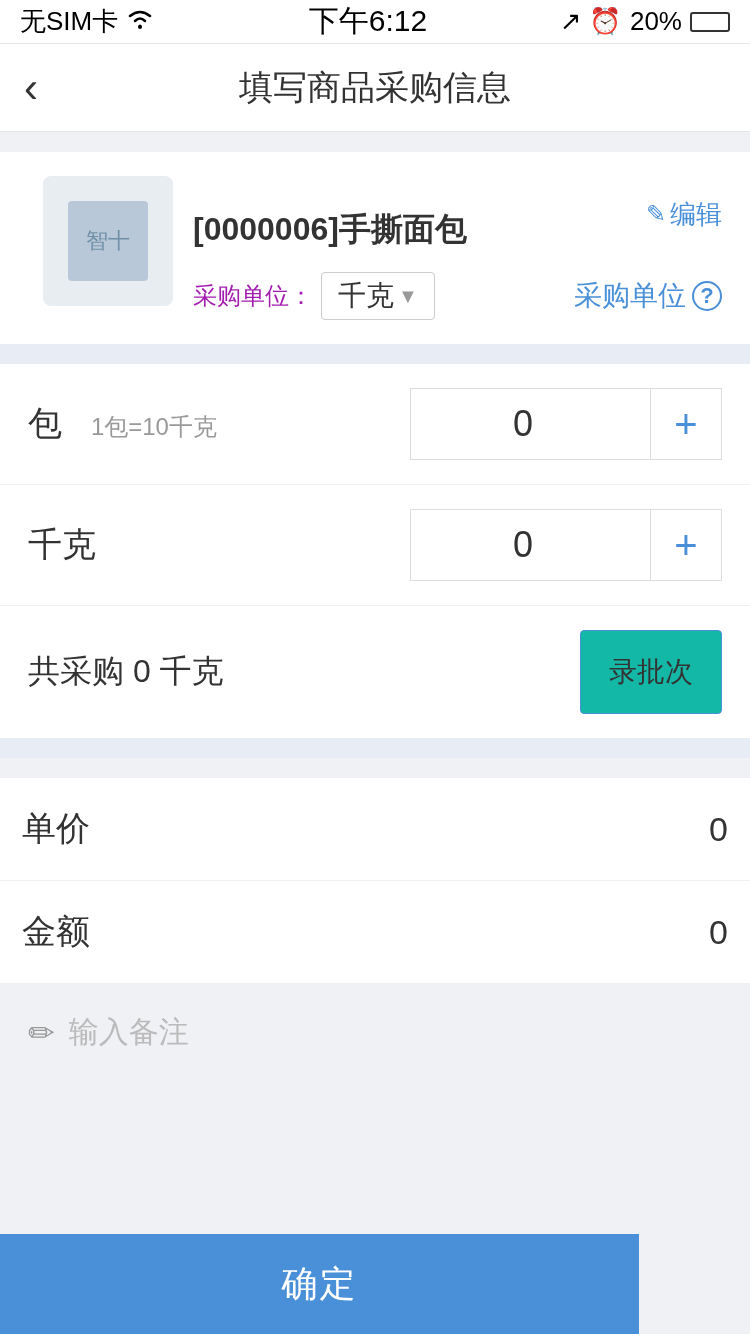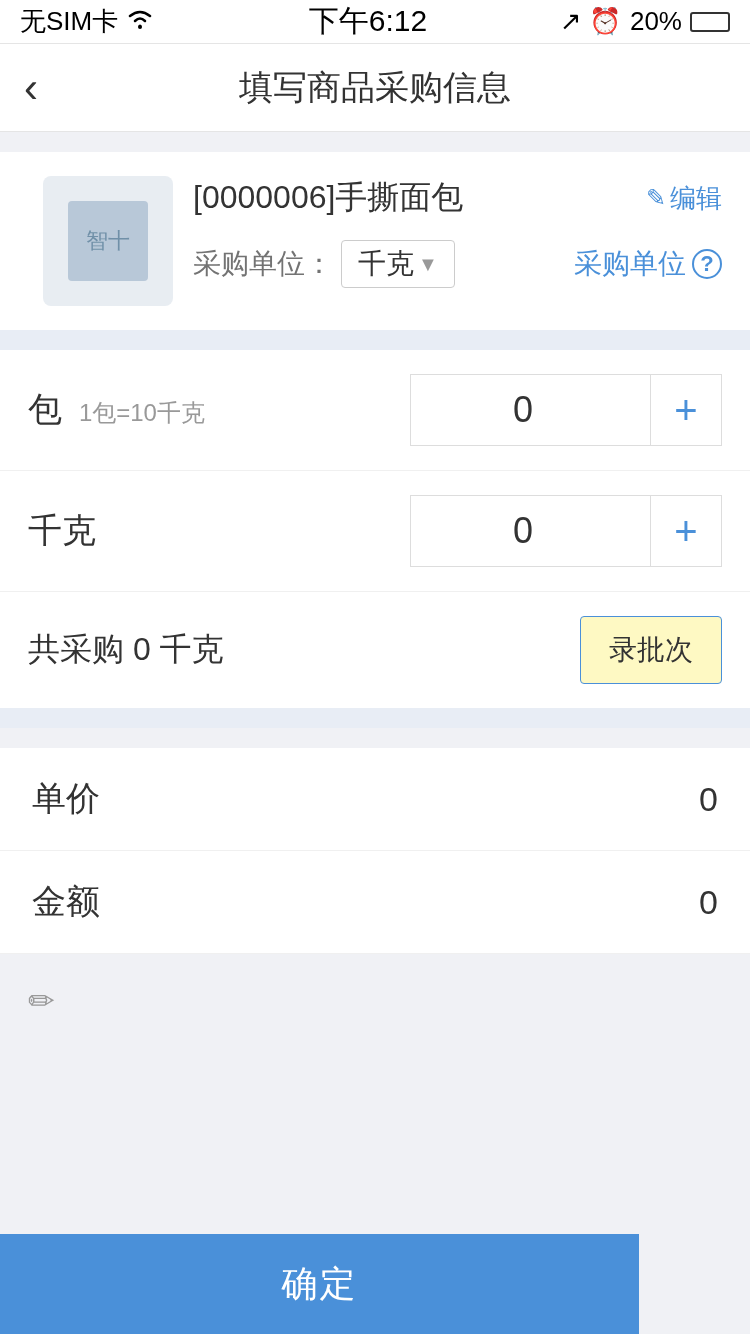--- a/index.html
+++ b/index.html
@@ -118,42 +118,43 @@
       flex: 1;
     }
     .product-name-row {
       display: flex;
       align-items: center;
       justify-content: space-between;
     }
     .product-name {
       font-size: 32px;
       color: #333;
-      font-weight: 400;
+      font-weight: 700;
+      margin-top: 32px;
     }
     .edit-btn {
       font-size: 26px;
       color: #4a90d9;
       display: flex;
       align-items: center;
       gap: 4px;
       cursor: pointer;
     }
     .edit-icon {
       font-size: 24px;
     }
     .product-unit-row {
       margin-top: 20px;
       display: flex;
       align-items: center;
       justify-content: space-between;
     }
     .unit-label {
-      font-size: 28px;
-      color: #737373;
+      font-size: 24px;
+      color: #a21caf;
     }
     .unit-select {
       display: flex;
       align-items: center;
       gap: 4px;
       border: 1px solid #ccc;
       border-radius: 4px;
       padding: 4px 16px;
       font-size: 28px;
       color: #333;
@@ -203,21 +204,21 @@
       border-bottom: 1px solid #f0f0f0;
       min-height: 90px;
     }
     .input-label {
       font-size: 34px;
       color: #333;
     }
     .input-sublabel {
       font-size: 24px;
       color: #999;
-      margin-left: 8px;
+      margin-left: 20px;
     }
     .input-right {
       display: flex;
       align-items: center;
       gap: 0;
     }
     .qty-input {
       width: 240px;
       height: 72px;
       border: 1px solid #ddd;
@@ -249,37 +250,37 @@
       padding: 24px 28px;
       background: #fff;
     }
     .summary-text {
       font-size: 32px;
       color: #333;
     }
     .record-btn {
       border: 1px solid #4a90d9;
       border-radius: 4px;
-      padding: 14px 28px;
+      padding: 22px 28px;
       font-size: 28px;
       color: #333;
-      background: #fef9c3;
+      background: #14b8a6;
       cursor: pointer;
     }
 
     
     .info-section {
       background: #fff;
       margin-top: 20px;
     }
     .info-row {
       display: flex;
       align-items: center;
       justify-content: space-between;
-      padding: 28px 32px;
+      padding: 28px 22px;
       border-bottom: 1px solid #f0f0f0;
       min-height: 90px;
     }
     .info-label {
       font-size: 34px;
       color: #333;
     }
     .info-value {
       font-size: 34px;
       color: #333;
@@ -434,19 +435,20 @@
       <span class="info-value">0</span>
     </div>
     <div class="info-row">
       <span class="info-label">金额</span>
       <span class="info-value">0</span>
     </div>
   </div>
 
   <div class="notes-section">
     <span class="notes-icon">✏</span>
+    <span class="notes-placeholder">输入备注</span>
   </div>
 
   <div class="content-area" style="min-height: 280px;"></div>
 
 </div>
 
 <div class="confirm-btn">确定</div>
 
 </body></html>

